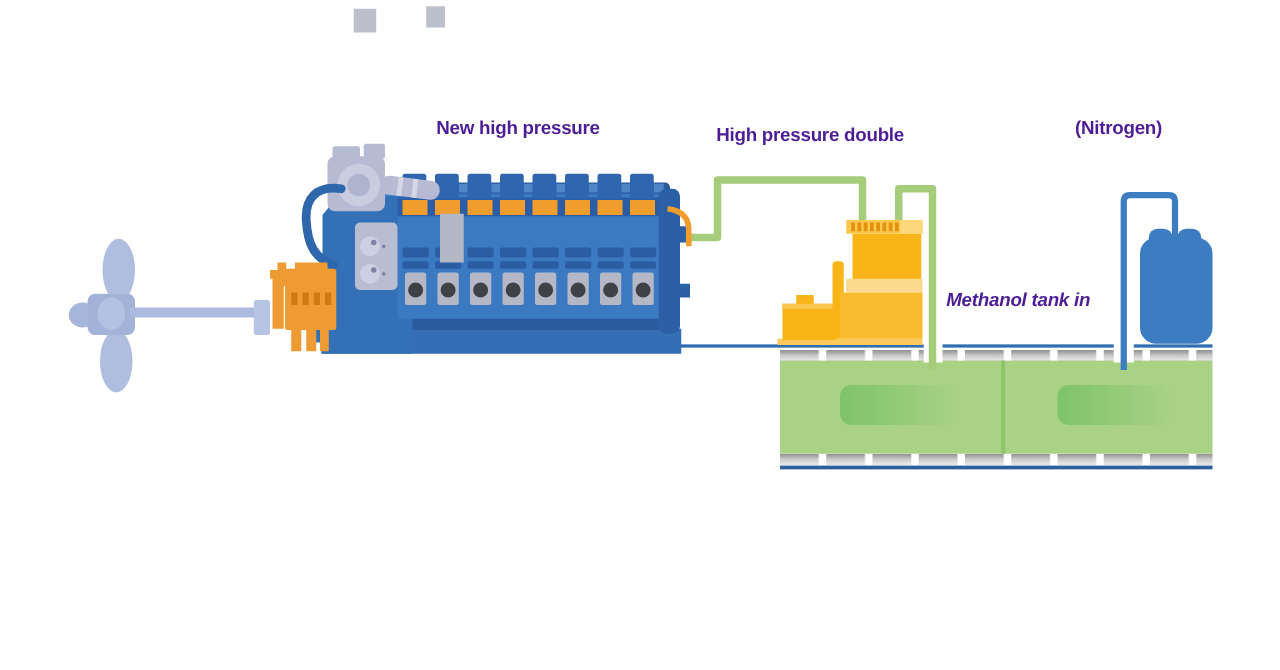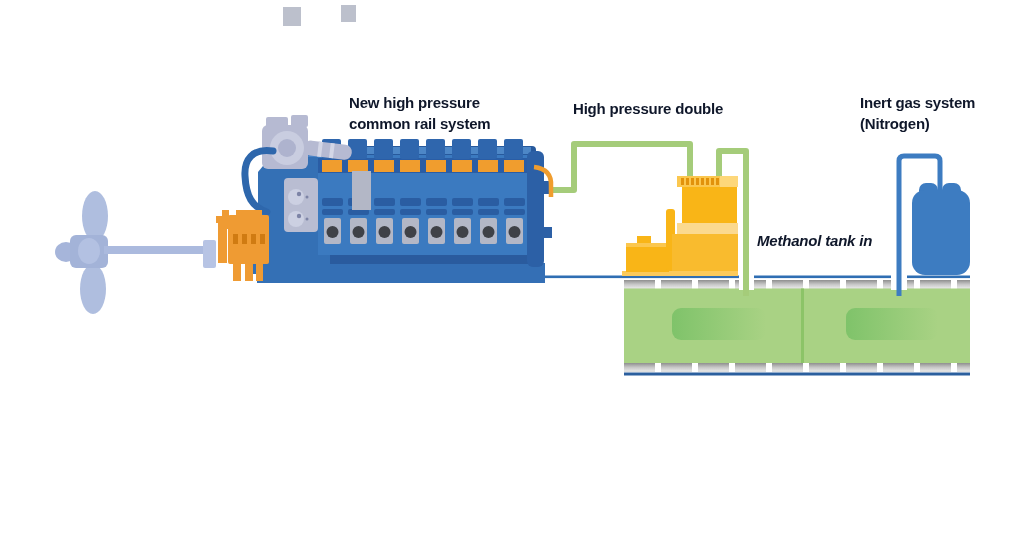--- a/index.html
+++ b/index.html
@@ -1,20 +1,20 @@
 <!DOCTYPE html>
 <html><head>
 <meta charset="utf-8">
 <style>
   html,body{margin:0;padding:0;background:#fff;}
   .stage{position:relative;width:1024px;height:536px;background:#ffffff;overflow:hidden;
          font-family:"Liberation Sans",sans-serif;}
   .stage svg{position:absolute;left:0;top:0;}
   .lbl{position:absolute;font:700 15px/21px "Liberation Sans",sans-serif;
-       color:#0f172a;white-space:nowrap;letter-spacing:-0.2px;}
+       color:#4c1d95;white-space:nowrap;letter-spacing:-0.2px;}
   #lbl-common-rail{left:349px;top:92px;}
   #lbl-double-walled{left:573px;top:98px;}
   #lbl-inert-gas{left:860px;top:92px;}
   #lbl-hp-pump{left:755px;top:151px;}
   #lbl-methanol-tank{left:757px;top:230px;font-style:italic;}
 </style>
 </head>
 <body>
 
 <div class="stage">
@@ -174,26 +174,24 @@
   </g>
 
   <g fill="#bcc0cc">
     <rect x="283" y="7" width="18" height="19"></rect>
     <rect x="341" y="5" width="15" height="17"></rect>
   </g>
 </svg>
 
 <div class="lbl" id="lbl-common-rail">
   <div>New high pressure</div>
-  <div>common rail system</div>
 </div>
 <div class="lbl" id="lbl-double-walled">
   <div>High pressure double</div>
 </div>
 <div class="lbl" id="lbl-inert-gas">
-  <div>Inert gas system</div>
   <div>(Nitrogen)</div>
 </div>
 <div class="lbl" id="lbl-methanol-tank">
   <div>Methanol tank in</div>
 </div>
 
 </div>
 
 </body></html>

